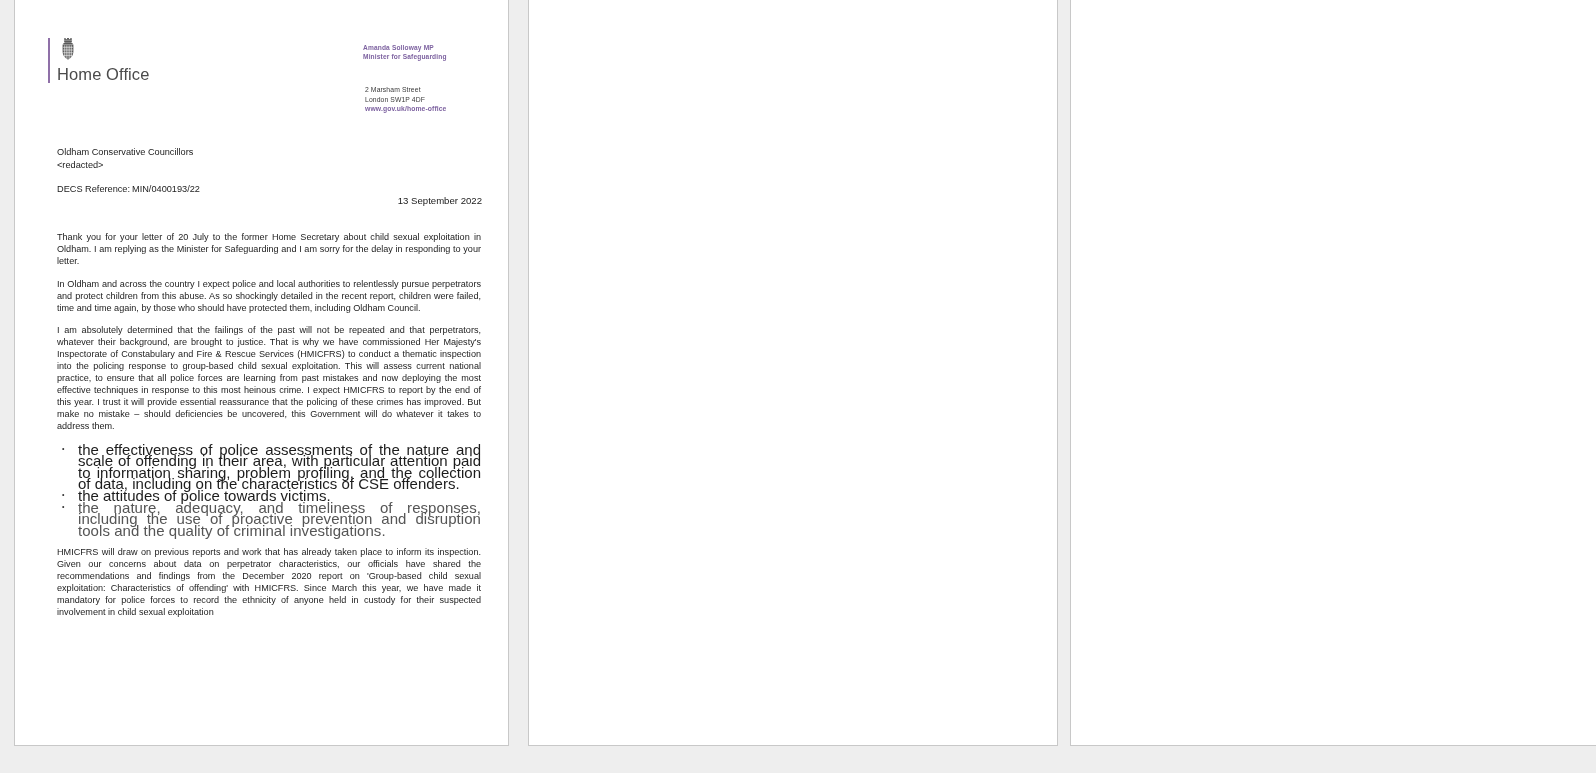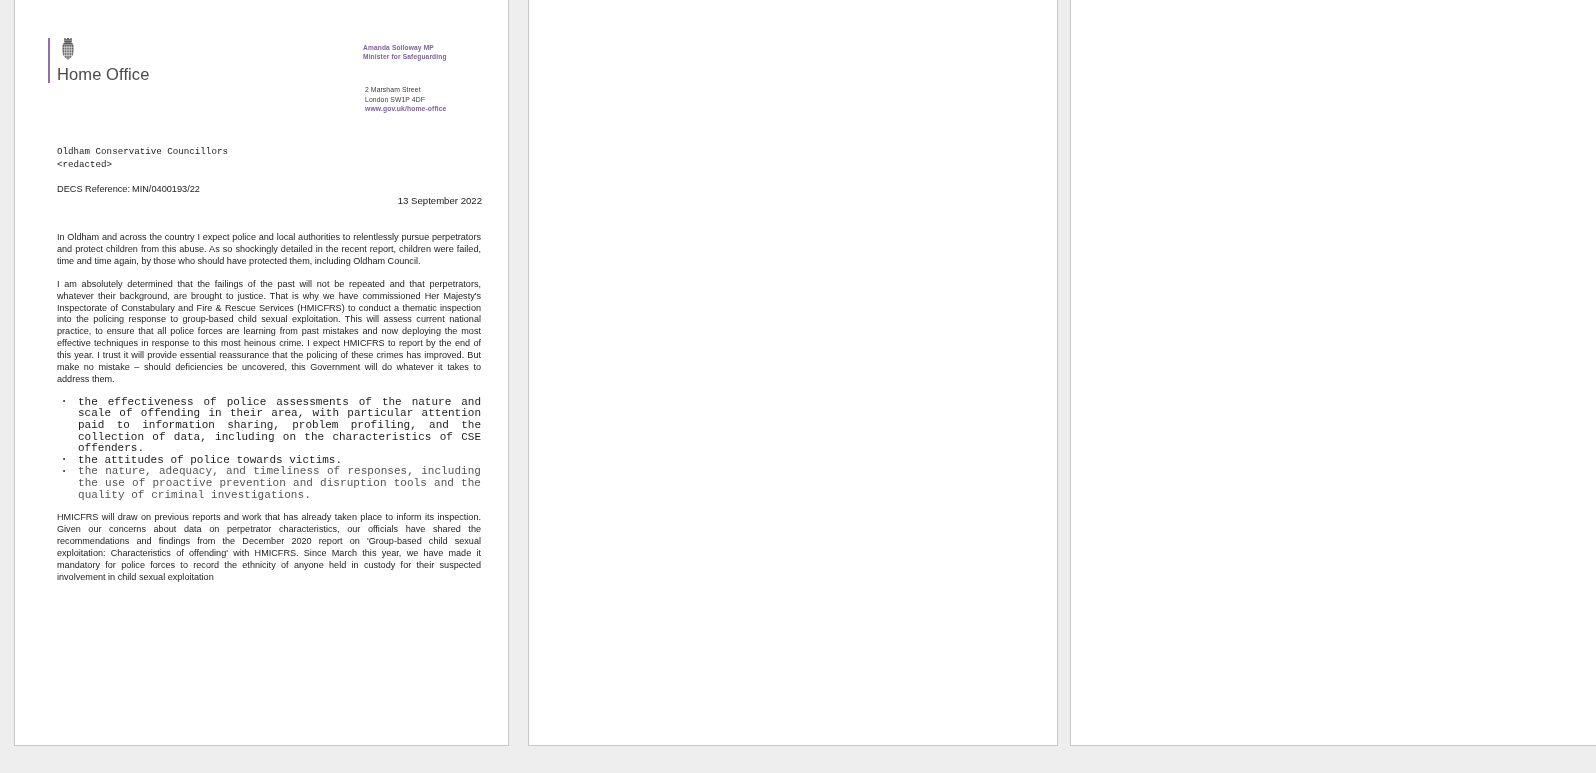--- a/index.html
+++ b/index.html
@@ -71,21 +71,20 @@
     color: #7d62a0;
     font-weight: bold;
   }
 
   .recipient {
     position: absolute;
     left: 42px; top: 146px;
     font-size: 9.2px;
     line-height: 12.5px;
     color: #222;
-    font-family: Liberation Mono, monospace;
   }
   .decs {
     position: absolute;
     left: 42px; top: 184px;
     font-size: 9.2px;
     color: #222;
   }
   .decs .ref-value { margin-left: 2px; }
   .letter-date {
     position: absolute;
@@ -113,25 +112,24 @@
   .para.last { margin-bottom: 6px; }
 
   ul.stip {
     list-style: none;
     margin: 0 0 11px 0;
     padding: 0;
   }
   ul.stip li {
     position: relative;
     padding-left: 21px;
-    font-size: 11px;
+    font-size: 15px;
     line-height: 11.6px;
     text-align: justify;
     margin-bottom: 0px;
-    font-family: Liberation Mono, monospace;
   }
   ul.stip li::before {
     content: "\2022";
     position: absolute;
     left: 5px; top: -0.5px;
     font-size: 7px;
     color: #333;
   }
   ul.stip li.faint { color: #555; letter-spacing: 0.05px; }
 </style>
@@ -189,20 +187,21 @@
       <div>&lt;redacted&gt;</div>
     </div>
 
     <div class="decs">
       <span>DECS Reference:</span><span class="ref-value">MIN/0400193/22</span>
     </div>
 
     <div class="letter-date">13 September 2022</div>
 
     <div class="body-col" id="p1-body">
+      <p class="para jfy">Thank you for your letter of 20 July to the former Home Secretary about child sexual exploitation in Oldham. I am replying as the Minister for Safeguarding and I am sorry for the delay in responding to your letter.</p>
       <p class="para jfy">In Oldham and across the country I expect police and local authorities to relentlessly pursue perpetrators and protect children from this abuse. As so shockingly detailed in the recent report, children were failed, time and time again, by those who should have protected them, including Oldham Council.</p>
       <p class="para jfy">I am absolutely determined that the failings of the past will not be repeated and that perpetrators, whatever their background, are brought to justice. That is why we have commissioned Her Majesty's Inspectorate of Constabulary and Fire &amp; Rescue Services (HMICFRS) to conduct a thematic inspection into the policing response to group-based child sexual exploitation. This will assess current national practice, to ensure that all police forces are learning from past mistakes and now deploying the most effective techniques in response to this most heinous crime. I expect HMICFRS to report by the end of this year. I trust it will provide essential reassurance that the policing of these crimes has improved. But make no mistake – should deficiencies be uncovered, this Government will do whatever it takes to address them.</p>
       <ul class="stip">
         <li>the effectiveness of police assessments of the nature and scale of offending in their area, with particular attention paid to information sharing, problem profiling, and the collection of data, including on the characteristics of CSE offenders.</li>
         <li>the attitudes of police towards victims.</li>
         <li class="faint">the nature, adequacy, and timeliness of responses, including the use of proactive prevention and disruption tools and the quality of criminal investigations.</li>
       </ul>
       <p class="para jfy last">HMICFRS will draw on previous reports and work that has already taken place to inform its inspection. Given our concerns about data on perpetrator characteristics, our officials have shared the recommendations and findings from the December 2020 report on 'Group-based child sexual exploitation: Characteristics of offending' with HMICFRS. Since March this year, we have made it mandatory for police forces to record the ethnicity of anyone held in custody for their suspected involvement in child sexual exploitation</p>
     </div>
   </div>

